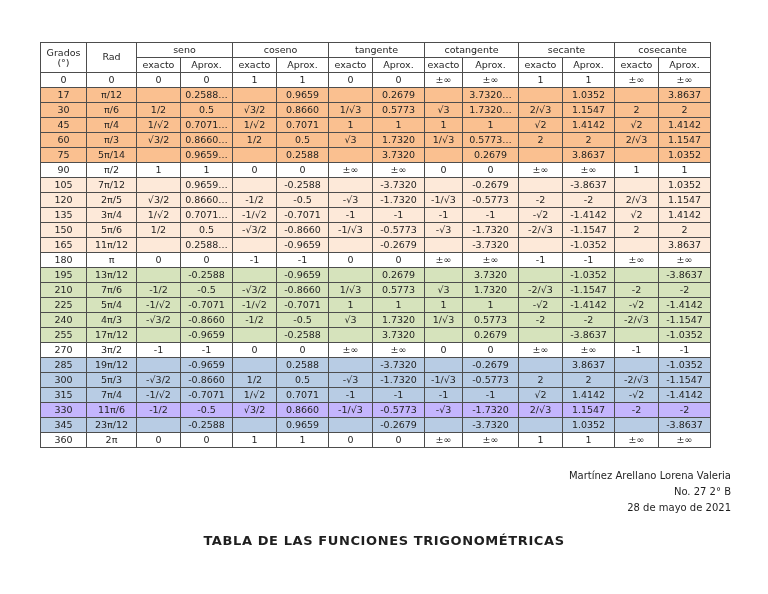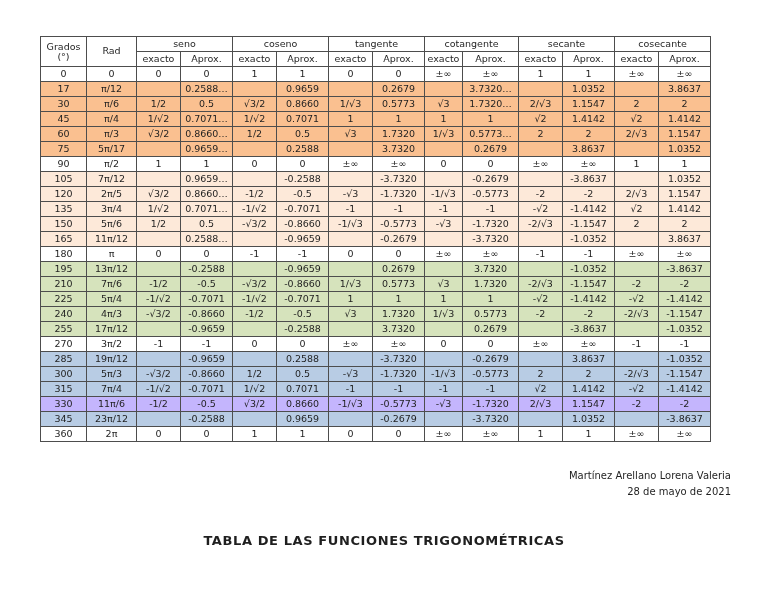--- a/index.html
+++ b/index.html
@@ -9,21 +9,21 @@
     font-family: "DejaVu Sans", sans-serif;
     color: #1f1f1f;
     position: relative;
     overflow: hidden;
   }
   .page { position: absolute; inset: 0; background: #ffffff; }
 
   table.trig {
     position: absolute;
     left: 40px;
-    top: 36px;
+    top: 42px;
     border-collapse: collapse;
     table-layout: fixed;
     font-size: 9.5px;
   }
   th, td {
     border: 1px solid #4d4d4d;
     text-align: center;
     vertical-align: middle;
     padding: 0 2px;
     height: 15px;
@@ -178,21 +178,21 @@
           <td>1.7320</td>
           <td>1/√3</td>
           <td>0.5773…</td>
           <td>2</td>
           <td>2</td>
           <td>2/√3</td>
           <td>1.1547</td>
         </tr>
         <tr style="background: rgb(250, 192, 144);">
           <td>75</td>
-          <td>5π/17</td>
+          <td>5π/14</td>
           <td></td>
           <td>0.9659…</td>
           <td></td>
           <td>0.2588</td>
           <td></td>
           <td>3.7320</td>
           <td></td>
           <td>0.2679</td>
           <td></td>
           <td>3.8637</td>
@@ -501,18 +501,19 @@
           <td>1</td>
           <td>1</td>
           <td>±∞</td>
           <td>±∞</td>
         </tr>
       </tbody>
   </table>
 
   <div class="signature">
     <div>Martínez Arellano Lorena Valeria</div>
+    <div>No. 27 2° B</div>
     <div>28 de mayo de 2021</div>
   </div>
 
   <div class="doc-title">TABLA DE LAS FUNCIONES TRIGONOMÉTRICAS</div>
 
 </div>
 
 </body></html>

